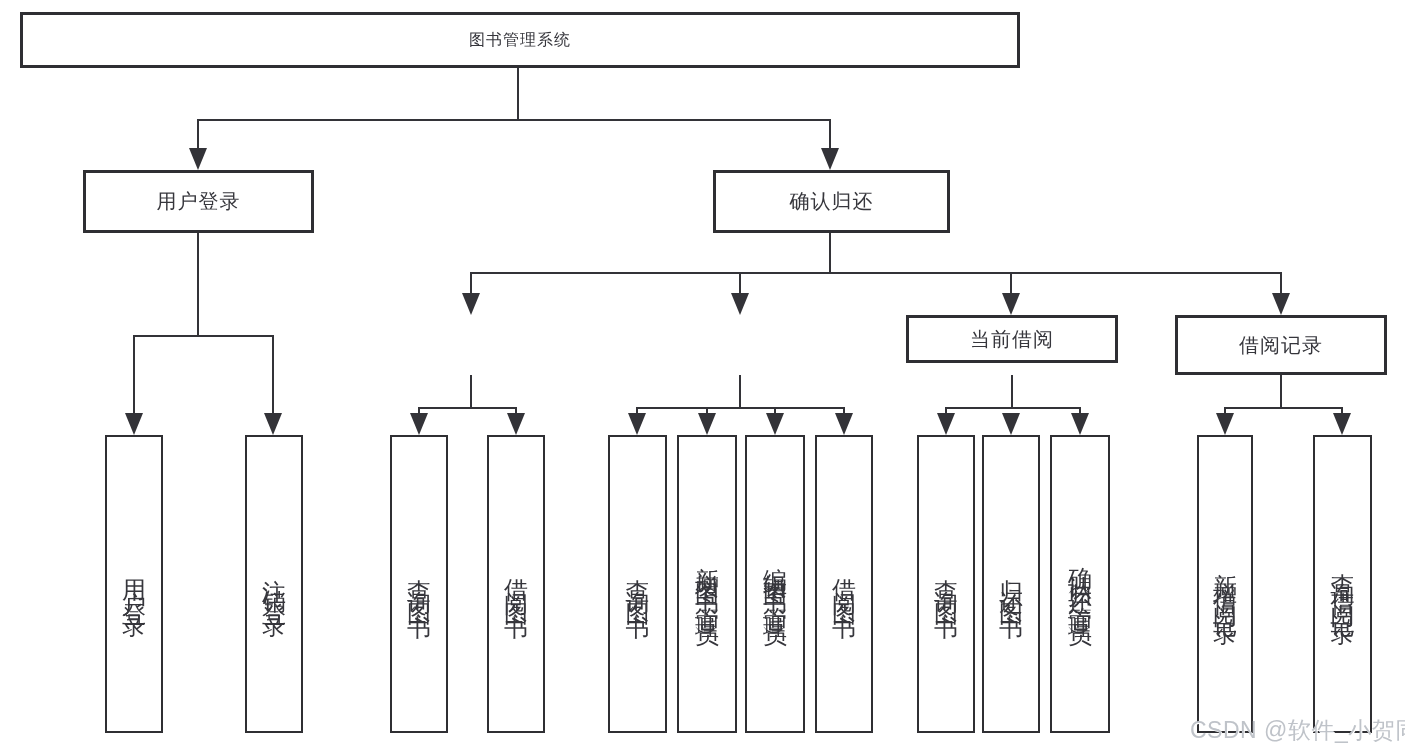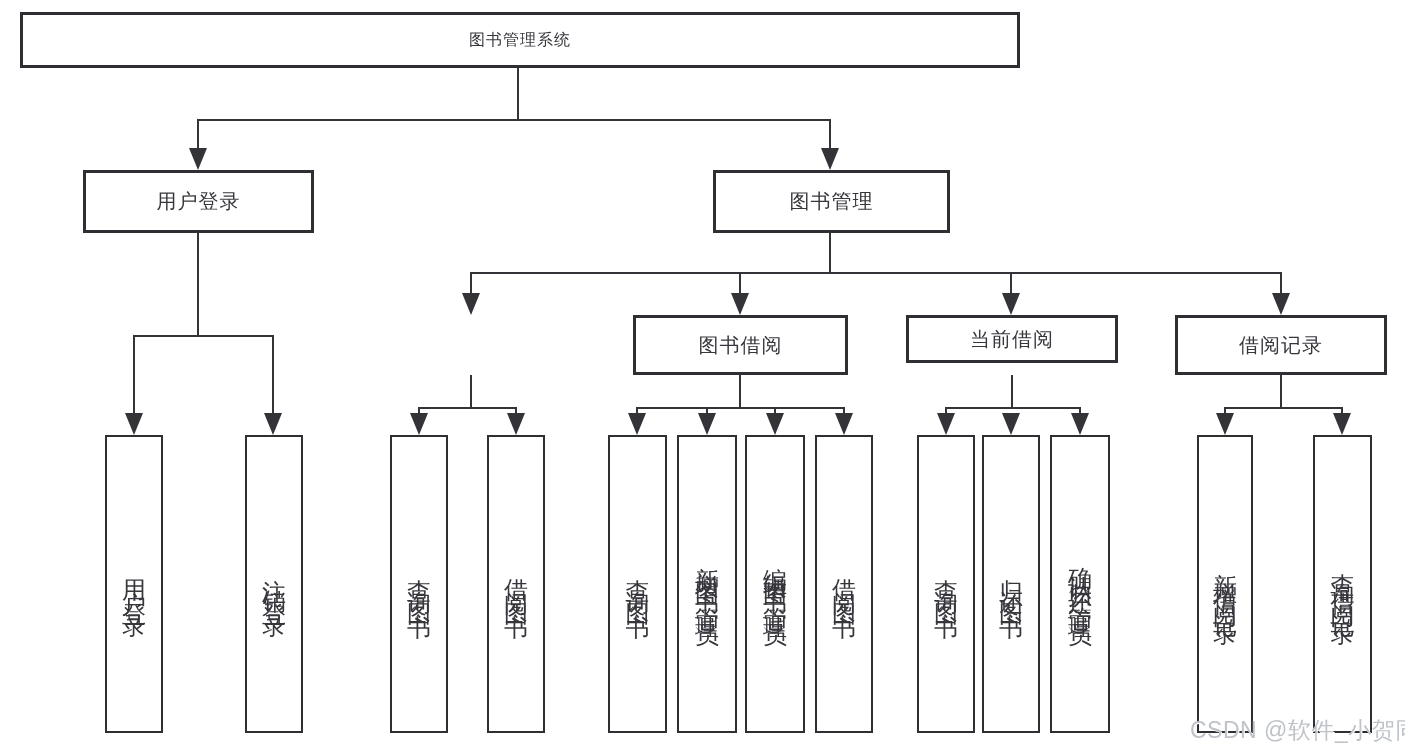--- a/index.html
+++ b/index.html
@@ -39,44 +39,41 @@
   <i class="hl" style="left:197px;top:119px;width:634px"></i>
   <i class="vl" style="left:197px;top:119px;height:32px"></i>
   <i class="vl" style="left:829px;top:119px;height:32px"></i>
   <i class="ar" style="left:189px;top:148px"></i>
   <i class="ar" style="left:821px;top:148px"></i>
 
   <div class="node" style="left:83px;top:170px;width:231px;height:63px">
     <span class="hlabel">用户登录</span>
   </div>
   <div class="node" style="left:713px;top:170px;width:237px;height:63px">
-    <span class="hlabel">图书管理</span>
+    <span class="hlabel">确认归还</span>
   </div>
 
   <i class="vl" style="left:197px;top:233px;height:104px"></i>
   <i class="hl" style="left:133px;top:335px;width:141px"></i>
   <i class="vl" style="left:133px;top:335px;height:80px"></i>
   <i class="vl" style="left:272px;top:335px;height:80px"></i>
   <i class="ar" style="left:125px;top:413px"></i>
   <i class="ar" style="left:264px;top:413px"></i>
 
   <i class="vl" style="left:829px;top:233px;height:41px"></i>
   <i class="hl" style="left:470px;top:272px;width:812px"></i>
   <i class="vl" style="left:470px;top:272px;height:24px"></i>
   <i class="vl" style="left:739px;top:272px;height:24px"></i>
   <i class="vl" style="left:1010px;top:272px;height:24px"></i>
   <i class="vl" style="left:1280px;top:272px;height:24px"></i>
   <i class="ar" style="left:462px;top:293px"></i>
   <i class="ar" style="left:731px;top:293px"></i>
   <i class="ar" style="left:1002px;top:293px"></i>
   <i class="ar" style="left:1272px;top:293px"></i>
 
-  <div class="node" style="left:633px;top:315px;width:215px;height:60px">
-    <span class="hlabel">图书借阅</span>
-  </div>
   <div class="node" style="left:906px;top:315px;width:212px;height:48px">
     <span class="hlabel">当前借阅</span>
   </div>
   <div class="node" style="left:1175px;top:315px;width:212px;height:60px">
     <span class="hlabel">借阅记录</span>
   </div>
 
   <i class="vl" style="left:470px;top:375px;height:34px"></i>
   <i class="hl" style="left:418px;top:407px;width:99px"></i>
   <i class="vl" style="left:418px;top:407px;height:10px"></i>

